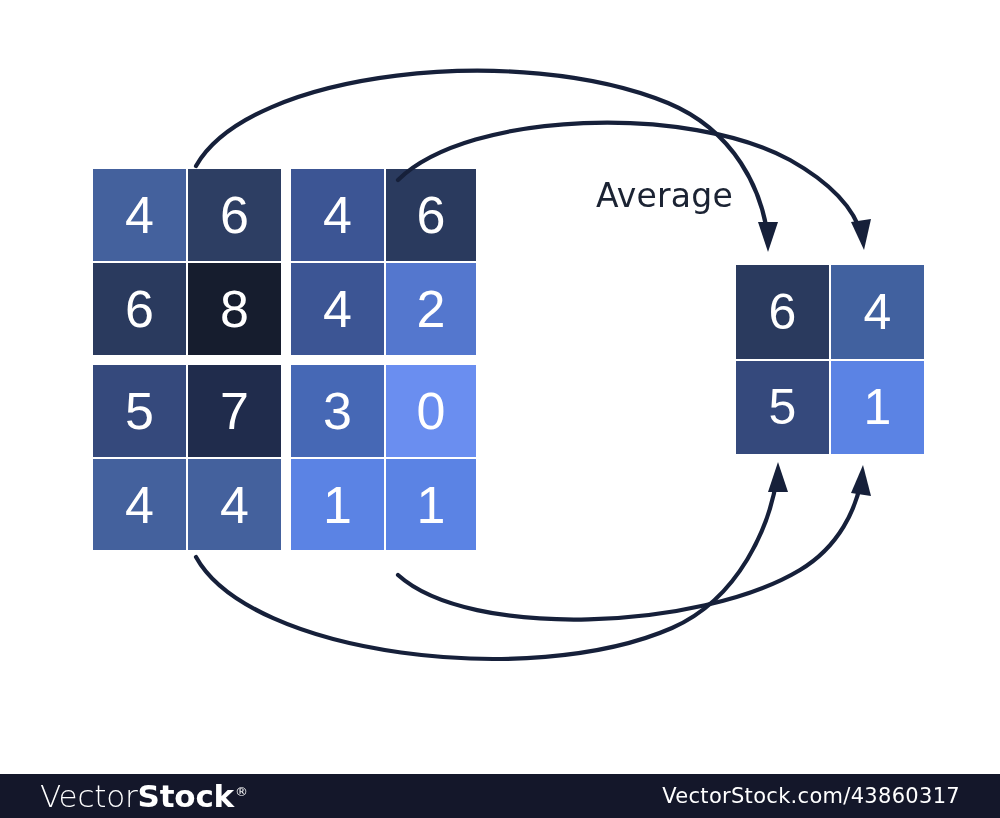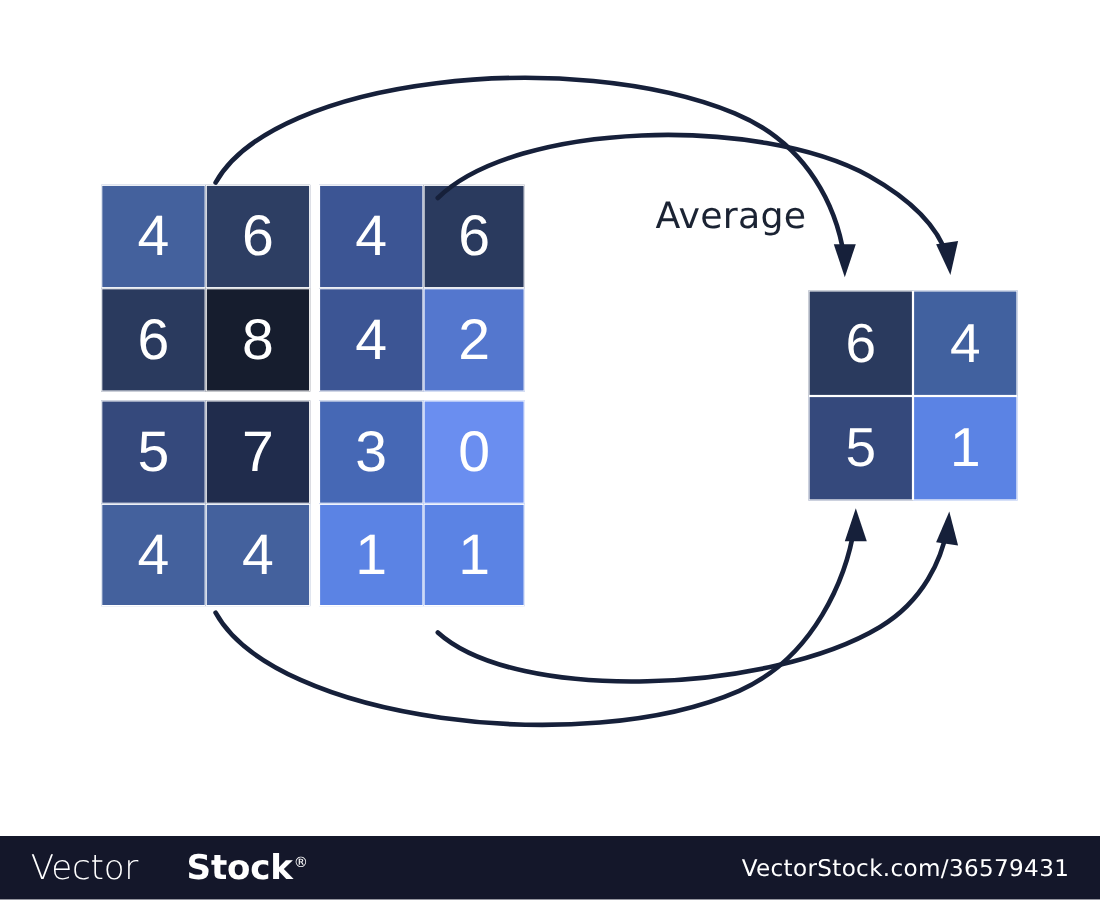--- a/index.html
+++ b/index.html
@@ -85,37 +85,37 @@
     stroke-linecap: round;
   }
   .arrow-head { fill: #16203a; }
 
   
   #watermark-bar {
     position: absolute;
     left: 0;
     bottom: 0;
     width: 1000px;
-    height: 58px;
+    height: 44px;
     background: #14172a;
     display: flex;
     align-items: center;
     justify-content: space-between;
-    padding: 0 28px;
+    padding: 0 40px;
     box-sizing: border-box;
   }
   #vs-logo {
     display: flex;
     align-items: baseline;
     color: #ffffff;
     font-family: "DejaVu Sans", sans-serif;
     letter-spacing: -0.2px;
   }
   #vs-logo-vector { font-size: 31px; font-weight: 300; }
-  #vs-logo-stock  { font-size: 31px; font-weight: 700; margin-left: 44px; }
+  #vs-logo-stock  { font-size: 31px; font-weight: 700; }
   #vs-logo-reg    { font-size: 13px; font-weight: 400; position: relative; top: -11px; margin-left: 1px; }
   #vs-url {
     color: #ffffff;
     font-family: "DejaVu Sans", sans-serif;
     font-size: 21px;
     font-weight: 400;
     letter-spacing: 0.3px;
   }
 </style>
 </head>
@@ -186,16 +186,16 @@
       <polygon class="arrow-head" points="863,465 871,496 851,493" style="fill: rgb(22, 32, 58);"></polygon>
     </g>
   </svg>
 
   <div id="watermark-bar" style="background: rgb(20, 23, 42);">
     <div id="vs-logo">
       <span id="vs-logo-vector">Vector</span>
         <span id="vs-logo-stock">Stock</span>
         <span id="vs-logo-reg">®</span>
     </div>
-    <div id="vs-url">VectorStock.com/36579431</div>
+    <div id="vs-url">VectorStock.com/43860317</div>
   </div>
 
 </div>
 
 </body></html>

